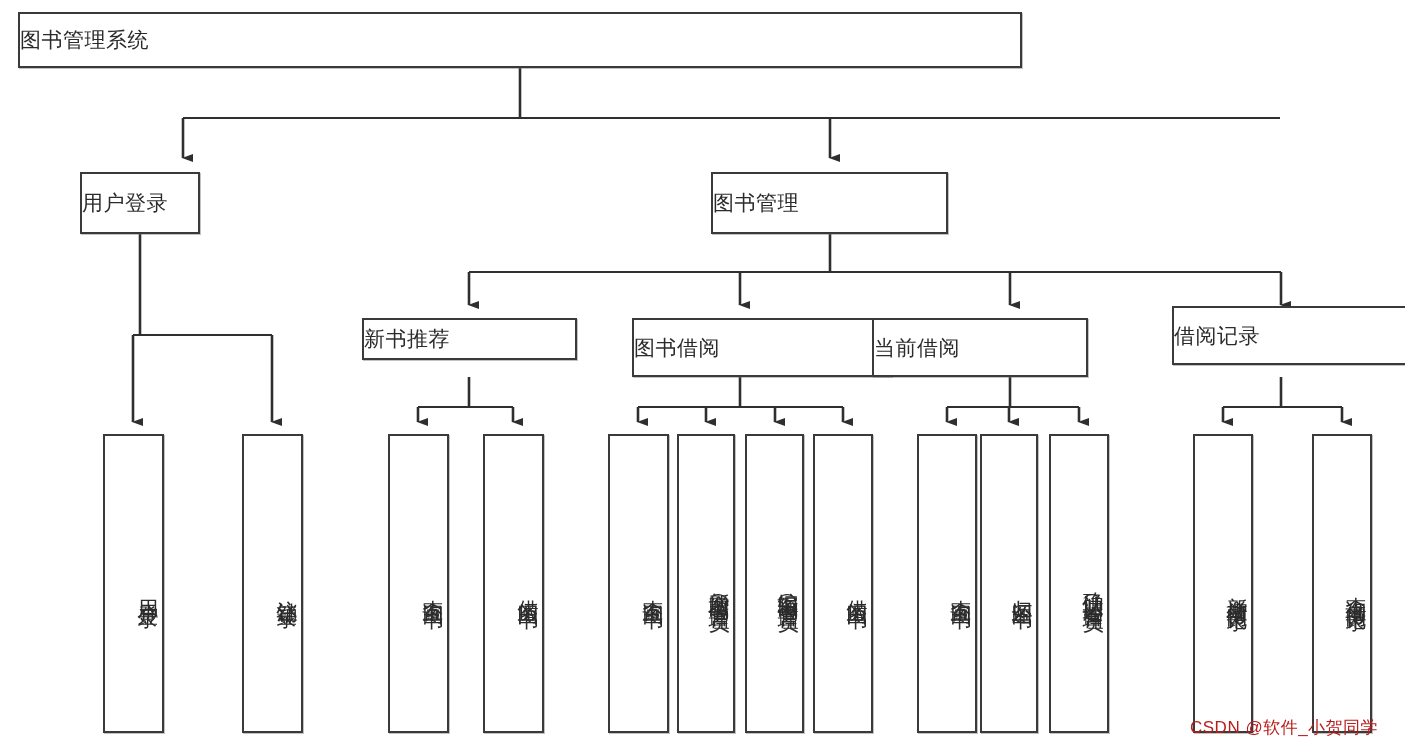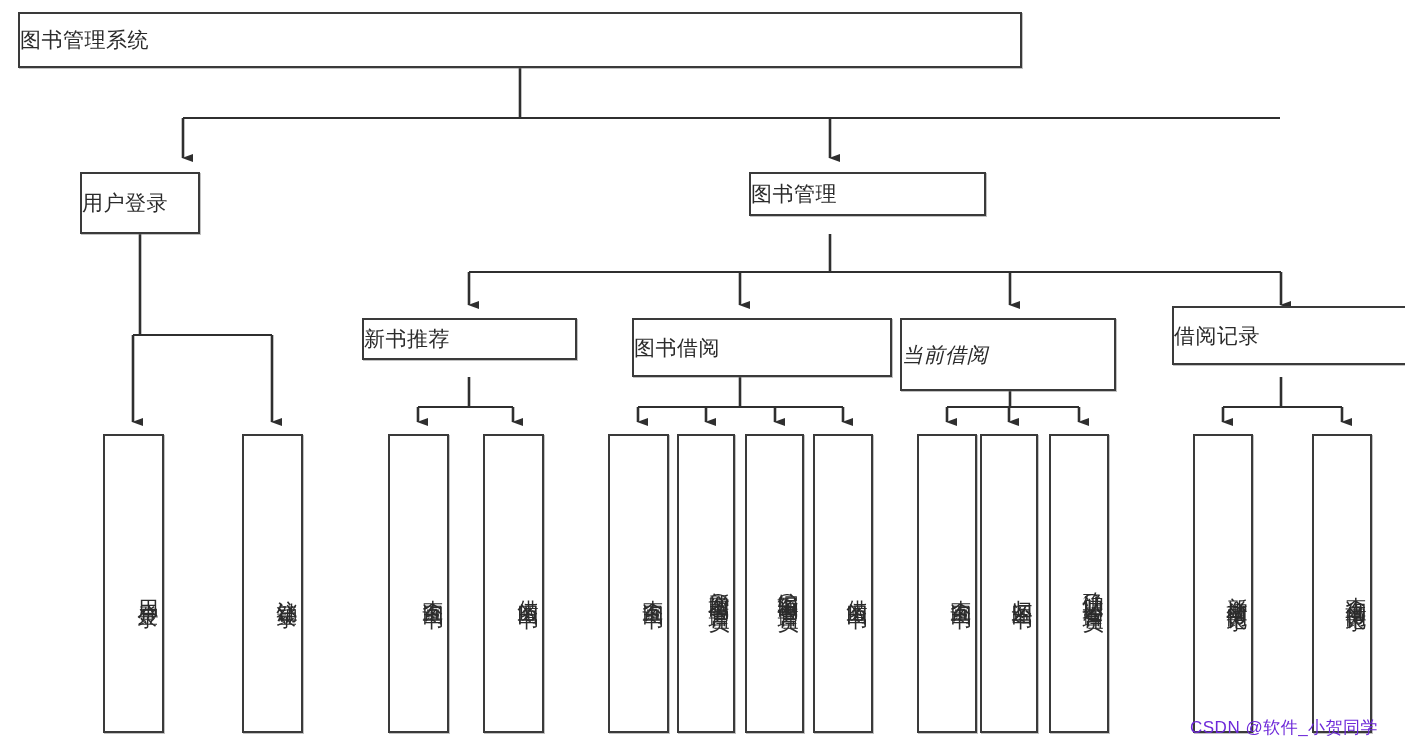--- a/index.html
+++ b/index.html
@@ -53,21 +53,21 @@
     justify-content: center;
   }
   .node.vert .vlabel {
     writing-mode: vertical-rl;
     text-orientation: upright;
     display: block;
   }
   .watermark {
     position: absolute;
     font-size: 17px;
-    color: #6d28d9;
+    color: #b91c1c;
     white-space: nowrap;
     letter-spacing: 0.5px;
   }
 </style>
 </head>
 <body>
 
 <div id="diagram-root">
 
   <svg class="wires" viewBox="0 0 1405 747">
@@ -120,31 +120,31 @@
     </g>
   </svg>
 
   <div class="node horiz" style="left:18px; top:12px; width:1004px; height:56px;">
     <span>图书管理系统</span>
   </div>
 
   <div class="node horiz" style="left:80px; top:172px; width:120px; height:62px;">
     <span>用户登录</span>
   </div>
-  <div class="node horiz" style="left:711px; top:172px; width:237px; height:44px;margin-left:38px;">
+  <div class="node horiz" style="left:711px; top:172px; width:237px; height:62px;">
     <span>图书管理</span>
   </div>
 
   <div class="node horiz" style="left:362px; top:318px; width:215px; height:42px;">
     <span>新书推荐</span>
   </div>
   <div class="node horiz" style="left:632px; top:318px; width:260px; height:59px;">
     <span>图书借阅</span>
   </div>
-  <div class="node horiz" style="left:900px; top:318px; width:216px; height:73px;font-style:italic;">
+  <div class="node horiz" style="left:872px; top:318px; width:216px; height:59px;">
     <span>当前借阅</span>
   </div>
   <div class="node horiz" style="left:1172px; top:306px; width:256px; height:59px;">
     <span>借阅记录</span>
   </div>
 
   <div class="node vert" style="left:103px; top:434px; width:61px; height:299px;">
     <span class="vlabel">用户登录</span>
   </div>
   <div class="node vert" style="left:242px; top:434px; width:61px; height:299px;">

